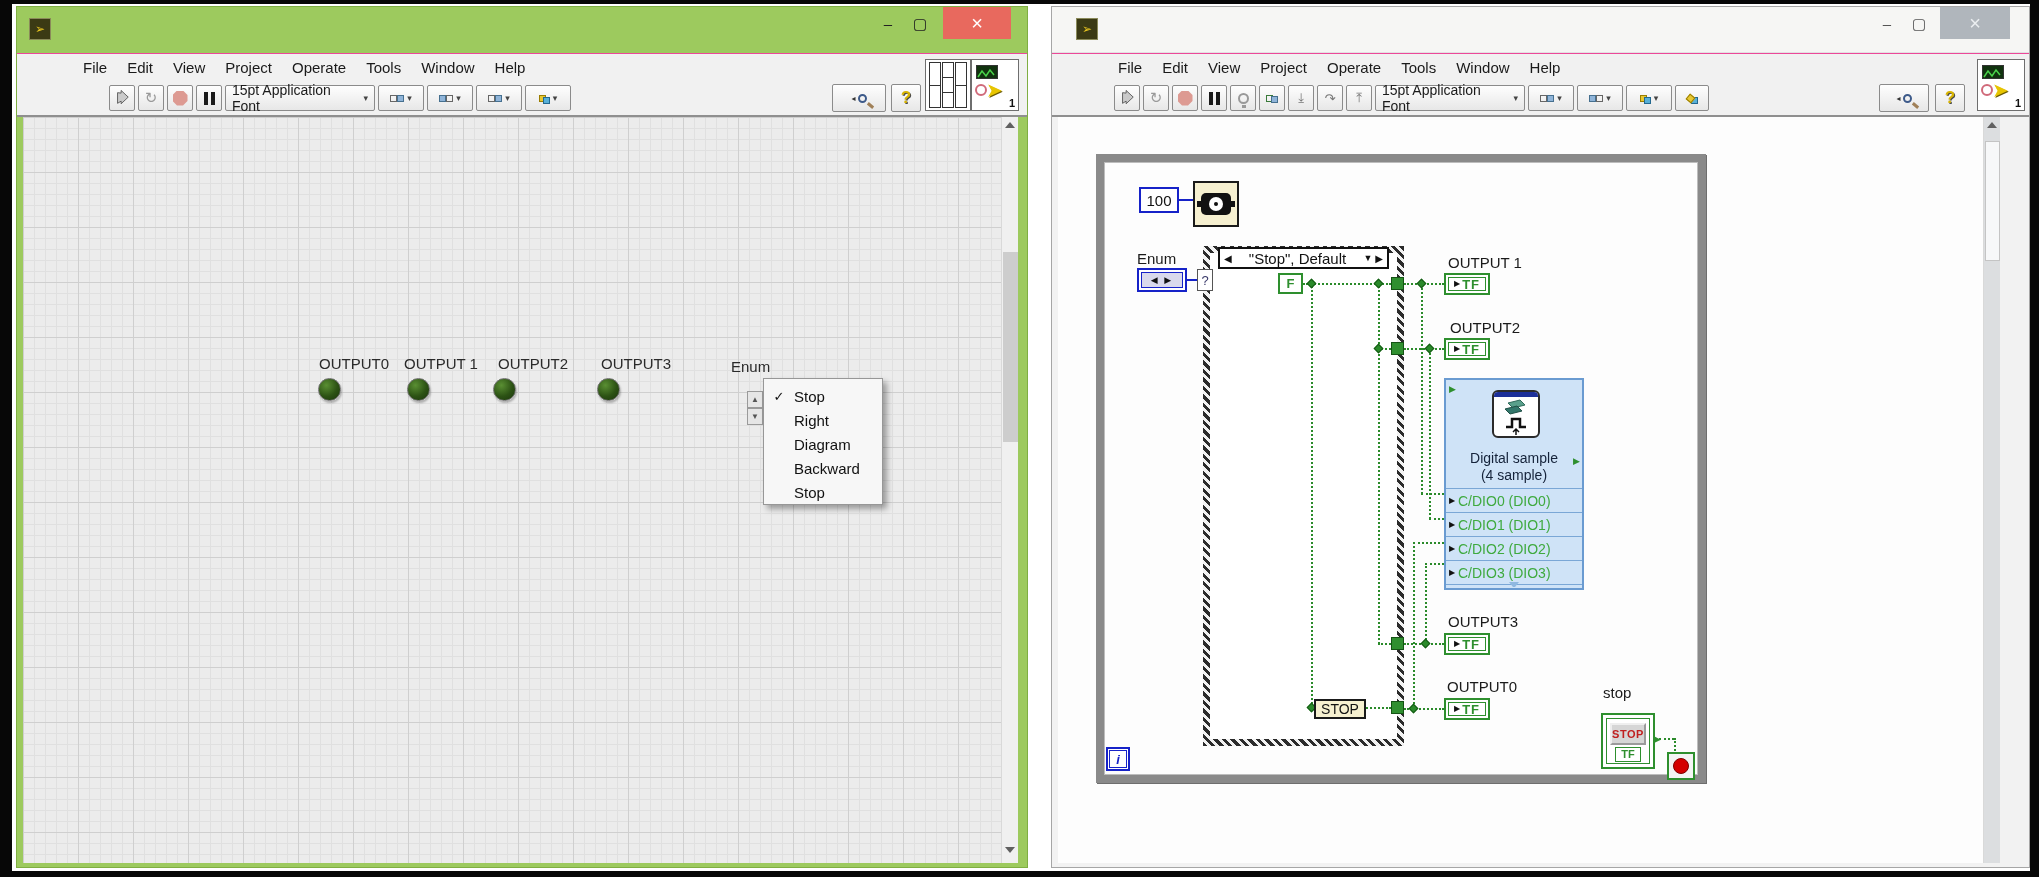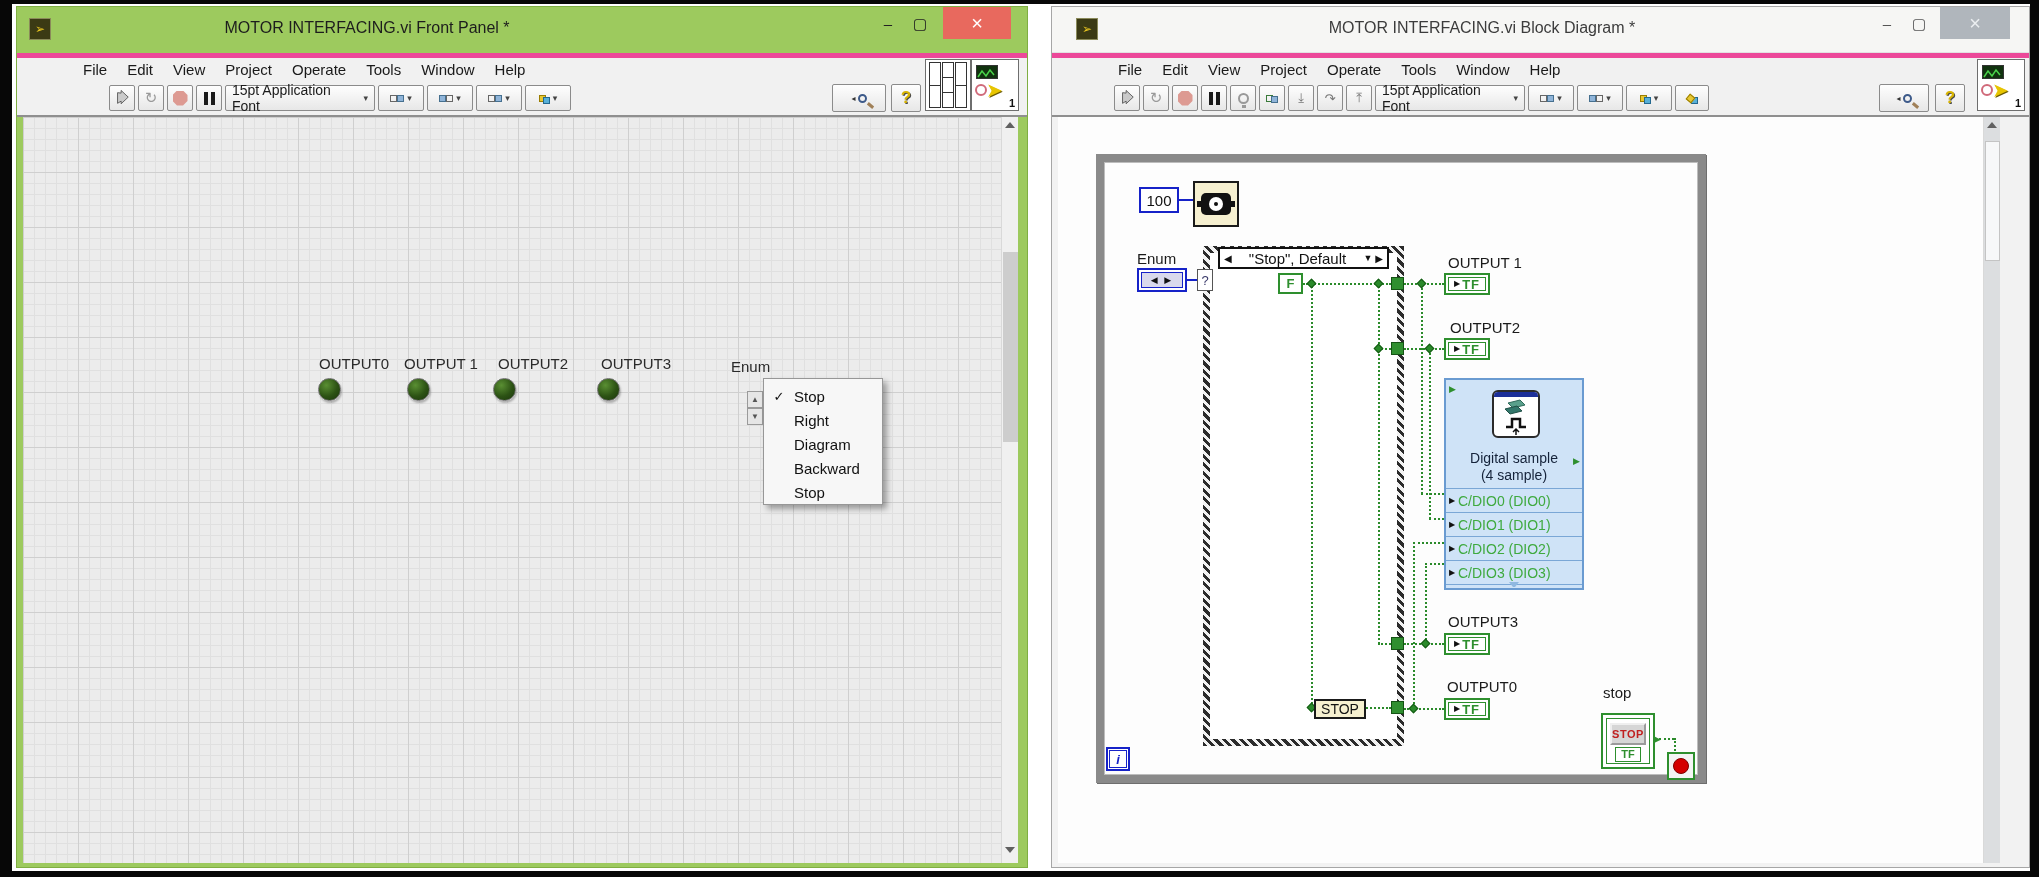--- a/index.html
+++ b/index.html
@@ -8,21 +8,21 @@
   .desktop{position:absolute;left:12px;top:4px;width:2018px;height:867px;background:#ffffff;}
   .win{position:absolute;top:6px;height:862px;}
   .win-left{left:16px;width:1012px;background:#9dca5e;border:1px solid #7fae42;}
   .win-right{left:1051px;width:979px;background:#f2f2f2;border:1px solid #a6a6a6;}
   .titlebar{position:absolute;left:0;top:0;right:0;height:46px;}
   .titlebar .title{position:absolute;top:12px;font-size:16px;color:#1d1d1d;white-space:nowrap;text-align:center;}
   .win-right .titlebar .title{color:#3c3c3c;}
   .appicon{position:absolute;width:22px;height:22px;background:#3b3a14;border:1px solid #8a8a5a;display:flex;align-items:center;justify-content:center;color:#e8c520;font-size:12px;line-height:1;}
   .wbtn{position:absolute;top:8px;color:#222;font-size:15px;text-align:center;}
   .closebtn{position:absolute;top:0;height:32px;display:flex;align-items:center;justify-content:center;font-size:20px;}
-  .menubar{position:absolute;left:0;top:46px;right:0;height:28px;background:#f1f1f1;border-top:5px solid #ec4899;padding-left:56px;display:flex;align-items:center;}
+  .menubar{position:absolute;left:0;top:46px;right:0;height:28px;background:#f1f1f1;border-top:1px solid #ec4899;padding-left:56px;display:flex;align-items:center;}
   .menu-item{padding:0 10px;font-size:15px;color:#1a1a1a;}
   .toolbar{position:absolute;left:0;top:74px;right:0;height:36px;background:#f1f1f1;border-bottom:2px solid #8f8f8f;display:flex;align-items:center;}
   .tbtn{height:26px;min-width:26px;margin-right:3px;border:1px solid #8b8b8b;border-radius:2px;background:linear-gradient(#fefefe,#e7e7e7);display:flex;align-items:center;justify-content:center;font-size:13px;color:#555;}
   .dd{padding:0 4px;}
   .caret{font-size:9px;color:#444;margin-left:3px;}
   .fontsel{width:150px;justify-content:space-between;padding:0 6px;font-size:14px;color:#1a1a1a;}
   .pausebar{display:inline-block;width:4px;height:13px;background:#1a1a1a;margin:0 1.5px;}
   .octagon{width:15px;height:15px;background:#dd9a92;clip-path:polygon(30% 0,70% 0,100% 30%,100% 70%,70% 100%,30% 100%,0 70%,0 30%);}
   .bulb{width:11px;height:11px;border:2px solid #999;border-radius:50%;position:relative;}
   .bulb:after{content:"";position:absolute;left:2px;top:10px;width:4px;height:3px;background:#999;}
@@ -102,21 +102,20 @@
 </style>
 </head>
 <body>
 
 <div class="stage">
 <div class="desktop"></div>
 
 <div class="win win-left">
   <div class="titlebar">
     <span class="appicon" style="left:12px;top:11px;">➢</span>
-    <div class="title" style="left:150px;width:400px;">MOTOR INTERFACING.vi Front Panel *</div>
     <div class="wbtn" style="left:858px;width:26px;">–</div>
     <div class="wbtn" style="left:890px;width:26px;">▢</div>
     <div class="closebtn" style="left:926px;width:68px;background:#e8695e;color:#fff;">×</div>
   </div>
   <div class="menubar">
     <span class="menu-item">File</span>
     <span class="menu-item">Edit</span>
     <span class="menu-item">View</span>
     <span class="menu-item">Project</span>
     <span class="menu-item">Operate</span>
@@ -238,21 +237,20 @@
   <div class="vsb" style="left:984px;height:746px;">
     <div class="tri up"></div>
     <div class="thumb" style="top:135px;height:190px;"></div>
     <div class="tri down"></div>
   </div>
 </div>
 
 <div class="win win-right">
   <div class="titlebar" style="background:#f6f6f4;border-bottom:1px solid #e2e2e2;">
     <span class="appicon" style="left:24px;top:11px;">➢</span>
-    <div class="title" style="left:0;width:860px;">MOTOR INTERFACING.vi Block Diagram *</div>
     <div class="wbtn" style="left:822px;width:26px;color:#555;">–</div>
     <div class="wbtn" style="left:854px;width:26px;color:#555;">▢</div>
     <div class="closebtn" style="left:888px;width:70px;background:#b0b6bc;color:#eceff1;">×</div>
   </div>
   <div class="menubar">
     <span class="menu-item">File</span>
     <span class="menu-item">Edit</span>
     <span class="menu-item">View</span>
     <span class="menu-item">Project</span>
     <span class="menu-item">Operate</span>

